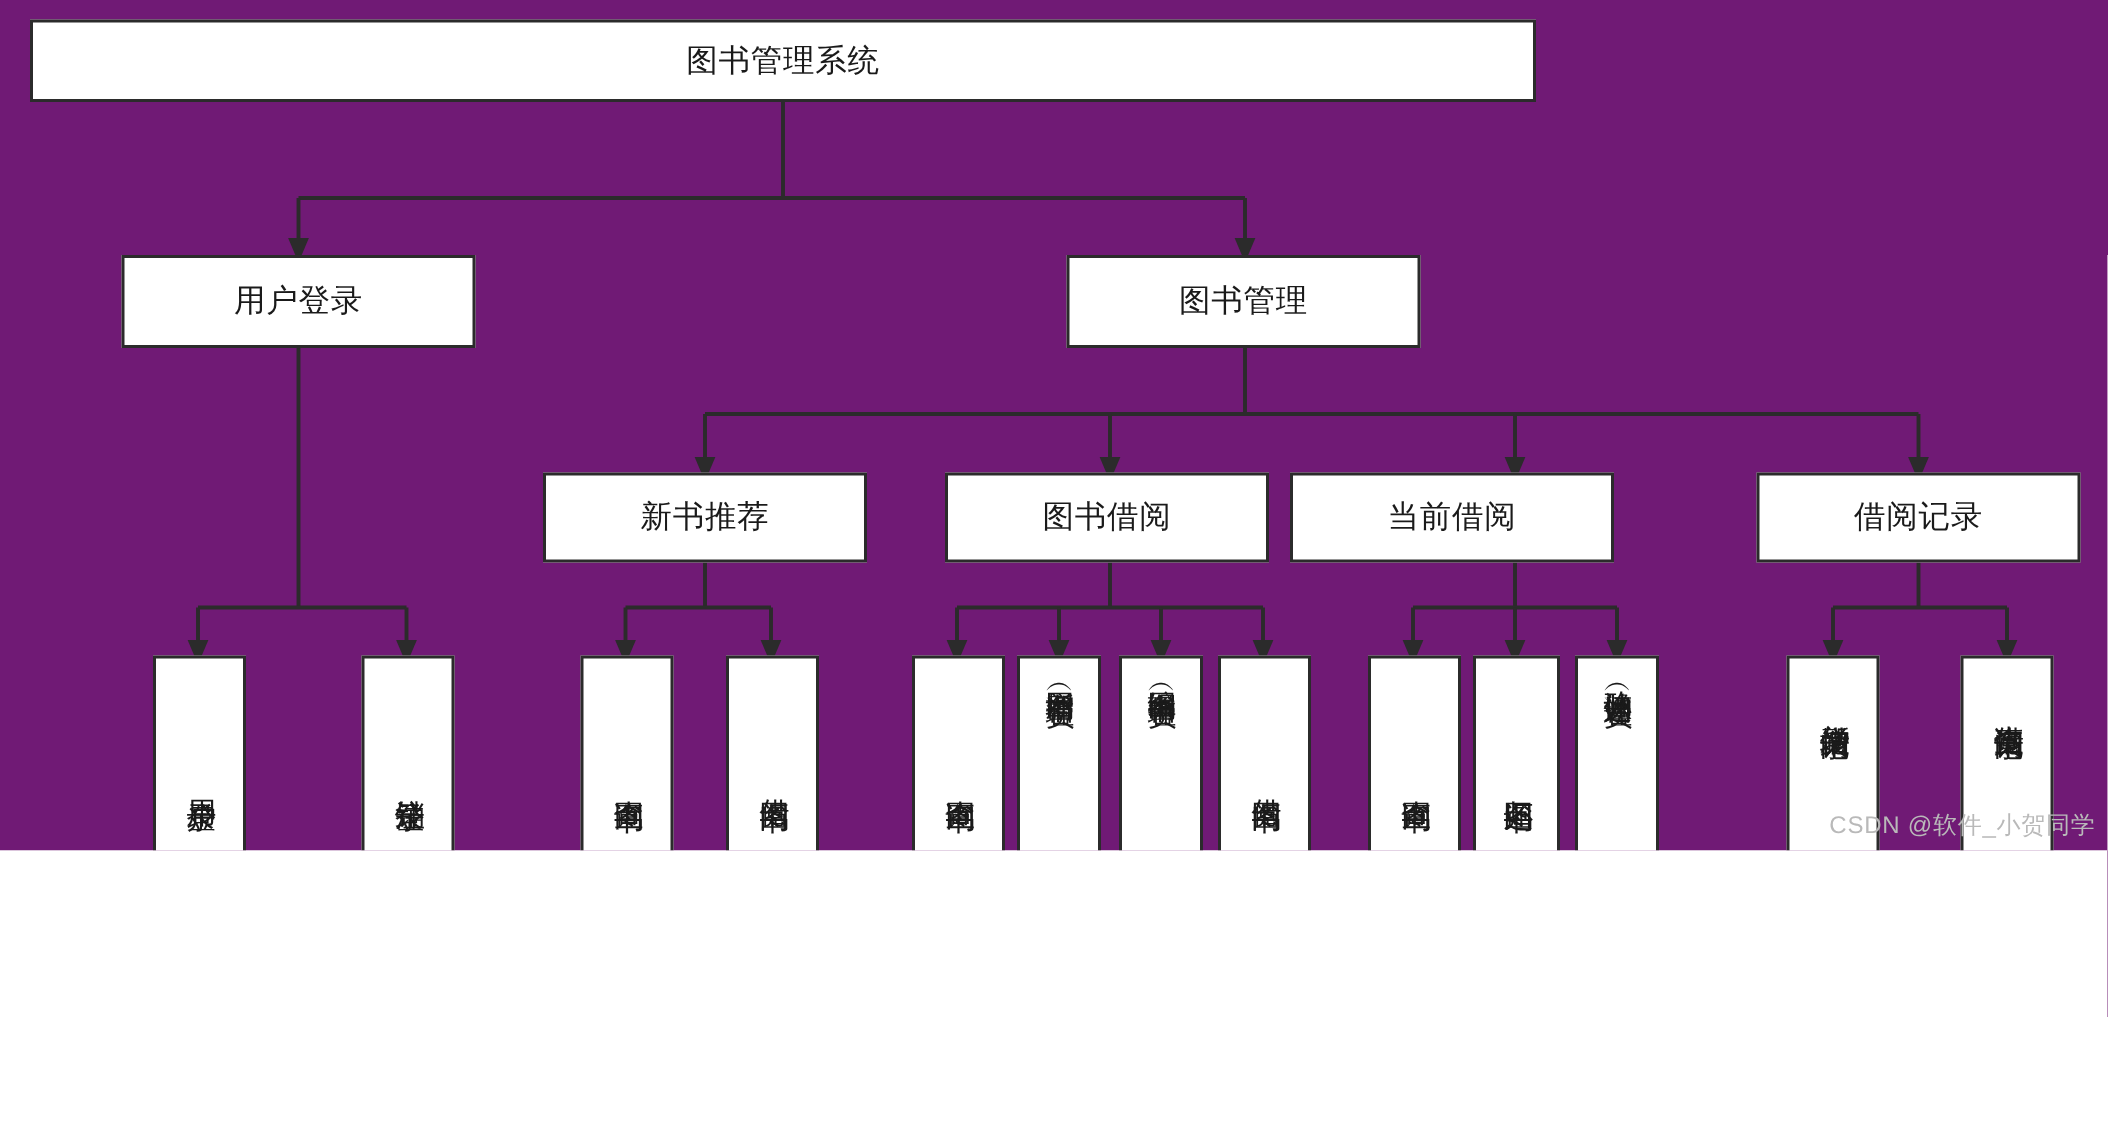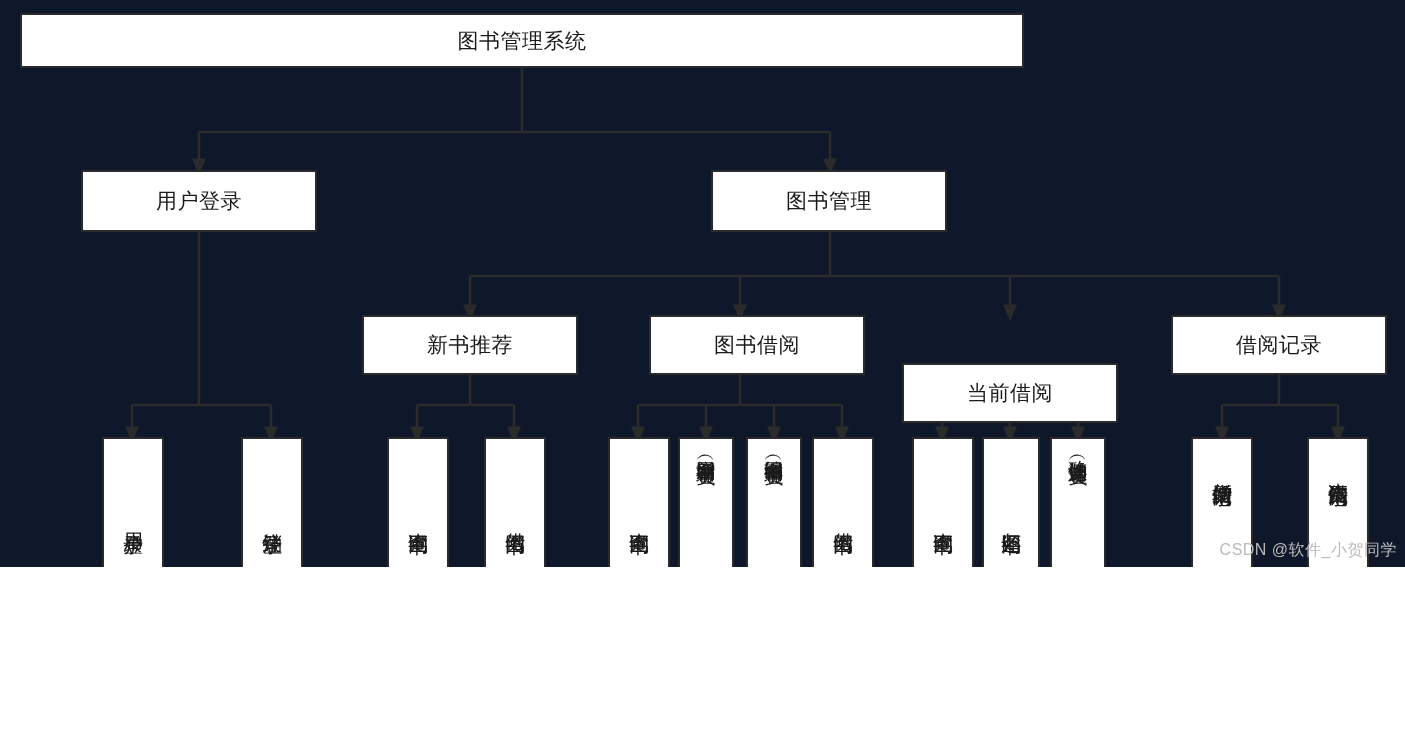--- a/index.html
+++ b/index.html
@@ -8,21 +8,21 @@
     padding: 0;
     background: #ffffff;
   }
   body {
     font-family: "Liberation Sans", "DejaVu Sans", sans-serif;
   }
   #canvas {
     position: relative;
     width: 1405px;
     height: 567px;
-    background: #0f172a;
+    background: #701a75;
     overflow: hidden;
   }
   svg.edges {
     position: absolute;
     left: 0;
     top: 0;
     width: 1405px;
     height: 747px;
     pointer-events: none;
   }
@@ -132,24 +132,24 @@
   <div class="node node-h" style="left:81px; top:170px; width:236px; height:62px;">
     <span class="label">用户登录</span>
   </div>
   <div class="node node-h" style="left:362px; top:315px; width:216px; height:60px;">
     <span class="label">新书推荐</span>
   </div>
 
   <div class="node node-h" style="left:711px; top:170px; width:236px; height:62px;">
     <span class="label">图书管理</span>
   </div>
-  <div class="node node-h" style="left:649px; top:315px; width:216px; height:60px;">
+  <div class="node node-h" style="left:630px; top:315px; width:216px; height:60px;">
     <span class="label">图书借阅</span>
   </div>
-  <div class="node node-h" style="left:902px; top:315px; width:216px; height:60px;margin-top:48px;">
+  <div class="node node-h" style="left:860px; top:315px; width:216px; height:60px;">
     <span class="label">当前借阅</span>
   </div>
   <div class="node node-h" style="left:1171px; top:315px; width:216px; height:60px;justify-content:center;">
     <span class="label">借阅记录</span>
   </div>
 
   <div class="node node-v" style="left:102px; top:437px; width:62px; height:298px; padding-top:78px;">
     <span class="label">用户登录</span>
   </div>
   <div class="node node-v" style="left:241px; top:437px; width:62px; height:298px; padding-top:78px;">

